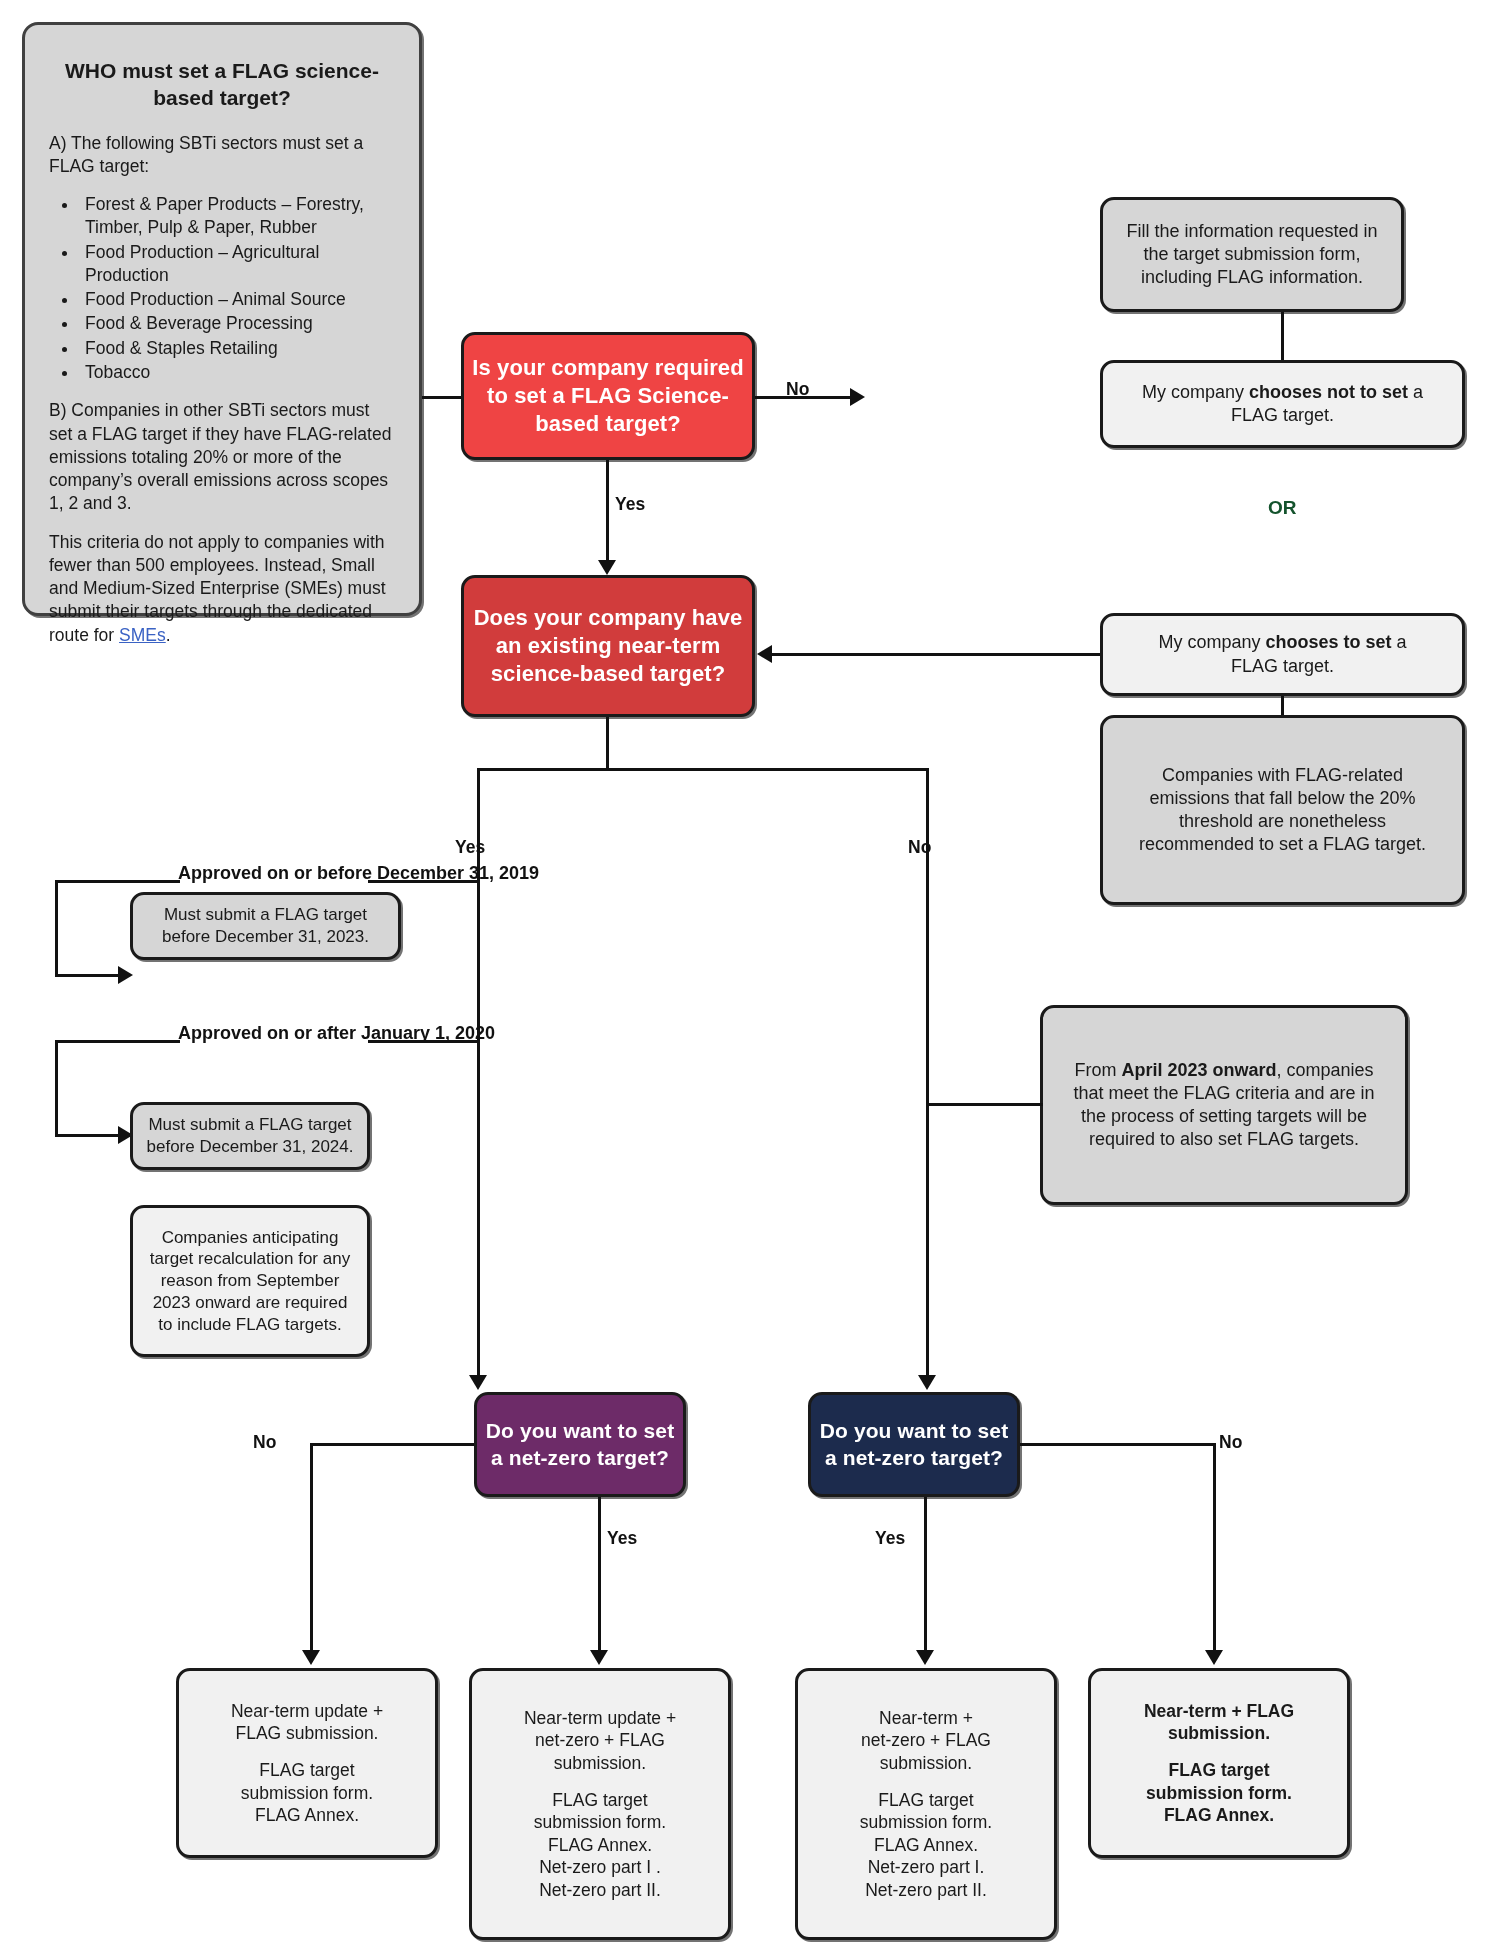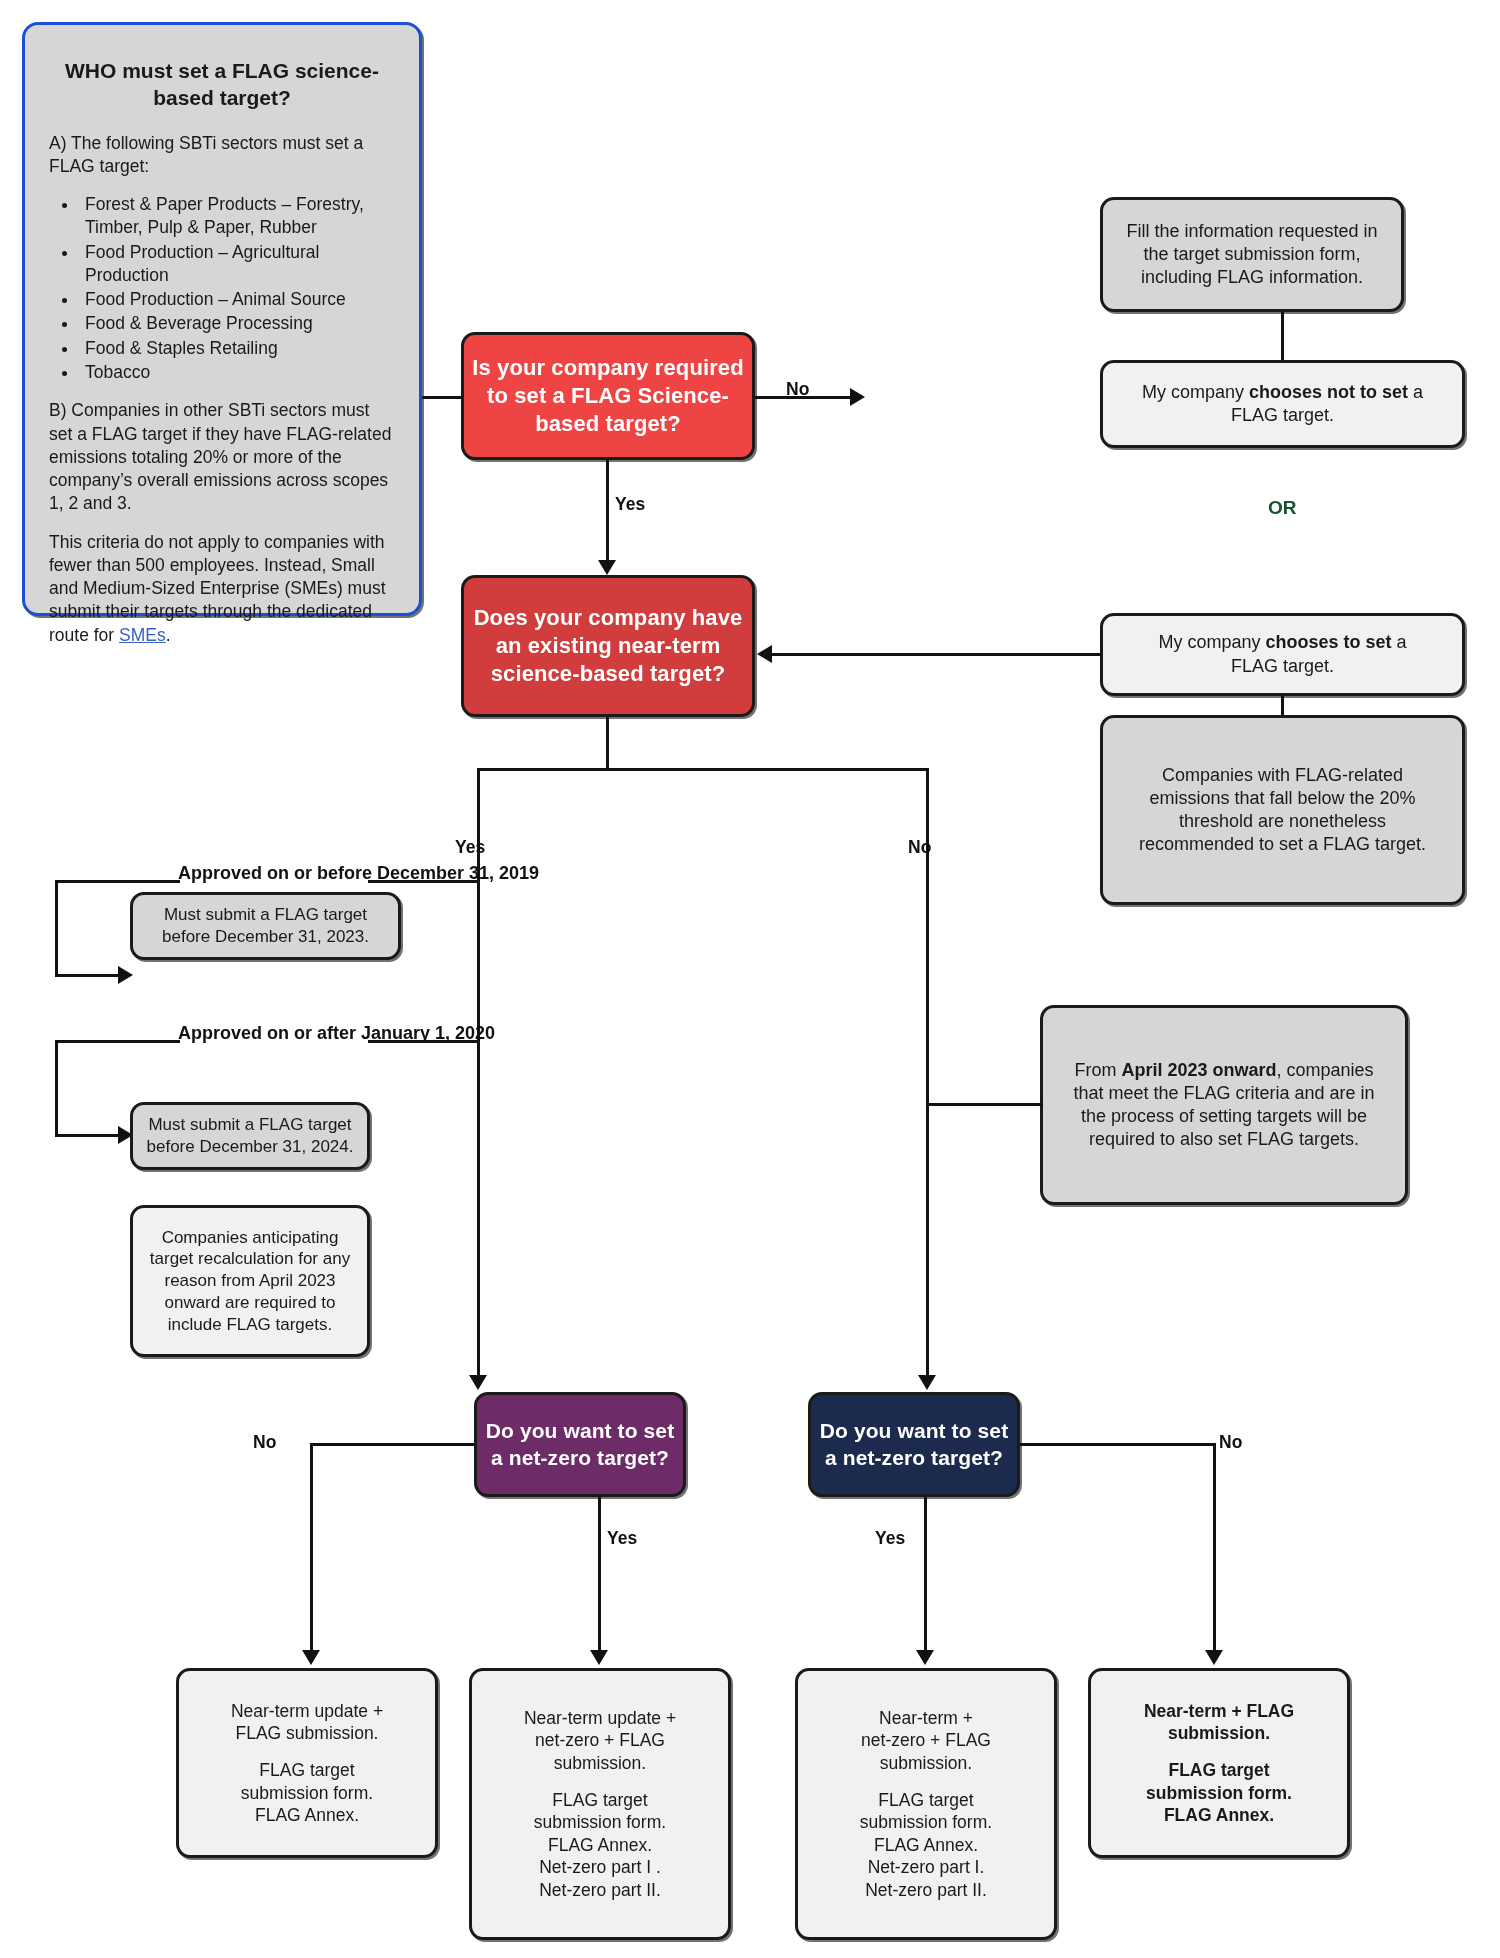--- a/index.html
+++ b/index.html
@@ -43,21 +43,21 @@
   .purple{ background:#6d2b68; }
   .navy{ background:#1c2b4d; }
 
   
   #info-panel{
     position:absolute;
     left:22px; top:22px;
     width:400px; height:594px;
     box-sizing:border-box;
     background:#d6d6d6;
-    border:3px solid #1d4ed8;
+    border:3px solid #404040;
     border-radius:16px;
     box-shadow:2px 2px 0 rgba(0,0,0,.55);
     padding:22px 24px 16px 24px;
     font-size:17.5px;
     line-height:1.33;
   }
   #info-panel h1{
     font-size:21px;
     font-weight:bold;
     text-align:center;
@@ -219,21 +219,21 @@
   <div class="ln vl" style="left:55px; top:1040px; height:97px;"></div>
   <div class="ln hl" style="left:55px; top:1134px; width:65px;"></div>
   <div class="arrow-r" style="left:118px; top:1126px;"></div>
   <div class="ln hl" style="left:368px; top:1040px; width:112px;"></div>
 
   <div class="box gray-dark" style="left:130px; top:1102px; width:240px; height:68px; font-size:17px; padding:0 12px;">
     <div class="inner">Must submit a FLAG target before December 31, 2024.</div>
   </div>
 
   <div class="box gray-light" style="left:130px; top:1205px; width:240px; height:152px; font-size:17px; padding:0 14px;">
-    <div class="inner">Companies anticipating target recalculation for any reason from April 2023 onward are required to include FLAG targets.</div>
+    <div class="inner">Companies anticipating target recalculation for any reason from September 2023 onward are required to include FLAG targets.</div>
   </div>
 
   <div class="box purple decision" style="left:474px; top:1392px; width:212px; height:105px; font-size:21px;">
     <div class="inner">Do you want to set a net-zero target?</div>
   </div>
 
   <div class="box navy decision" style="left:808px; top:1392px; width:212px; height:105px; font-size:21px;">
     <div class="inner">Do you want to set a net-zero target?</div>
   </div>
 

